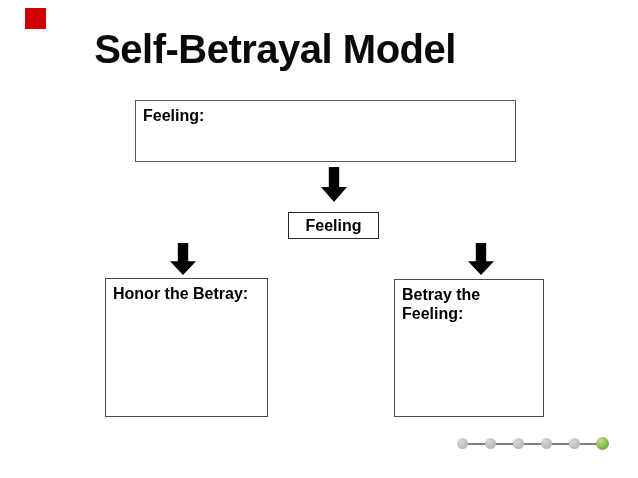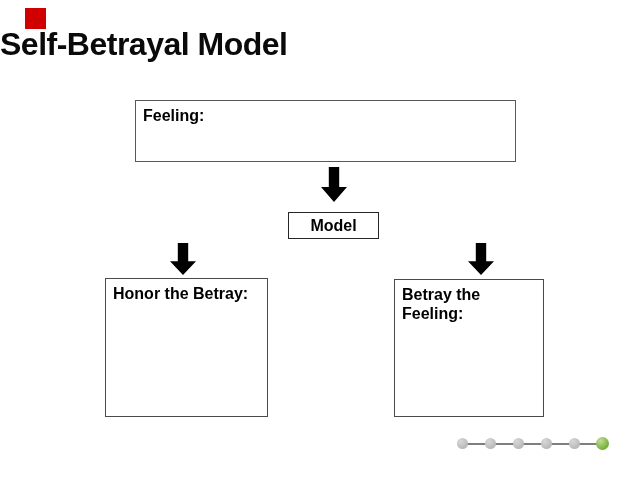--- a/index.html
+++ b/index.html
@@ -22,22 +22,22 @@
     width: 21px;
     height: 21px;
     background: var(--marker, #d00000);
   }
   .slide-title {
     position: absolute;
     left: 0;
     top: 26px;
     width: 550px;
     margin: 0;
-    text-align: left;
-    font-size: 32px;
+    text-align: center;
+    font-size: 40px;
     line-height: 1.15;
     font-weight: 700;
     letter-spacing: -0.5px;
     color: var(--title-text, #0a0a0a);
   }
   .box {
     position: absolute;
     background: #ffffff;
     box-sizing: border-box;
   }
@@ -139,21 +139,21 @@
 
   <h1 class="slide-title">Self-Betrayal Model</h1>
 
   <div class="box feeling-box">
     <span class="box-label">Feeling:</span>
   </div>
 
   <div class="down-arrow arrow-center"></div>
 
   <div class="box choice-box">
-    <span class="box-label">Model</span>
+    <span class="box-label">Feeling</span>
   </div>
 
   <div class="down-arrow arrow-left"></div>
   <div class="down-arrow arrow-right"></div>
 
   <div class="box honor-box">
     <span class="box-label">Honor the Betray:</span>
   </div>
 
   <div class="box betray-box">

